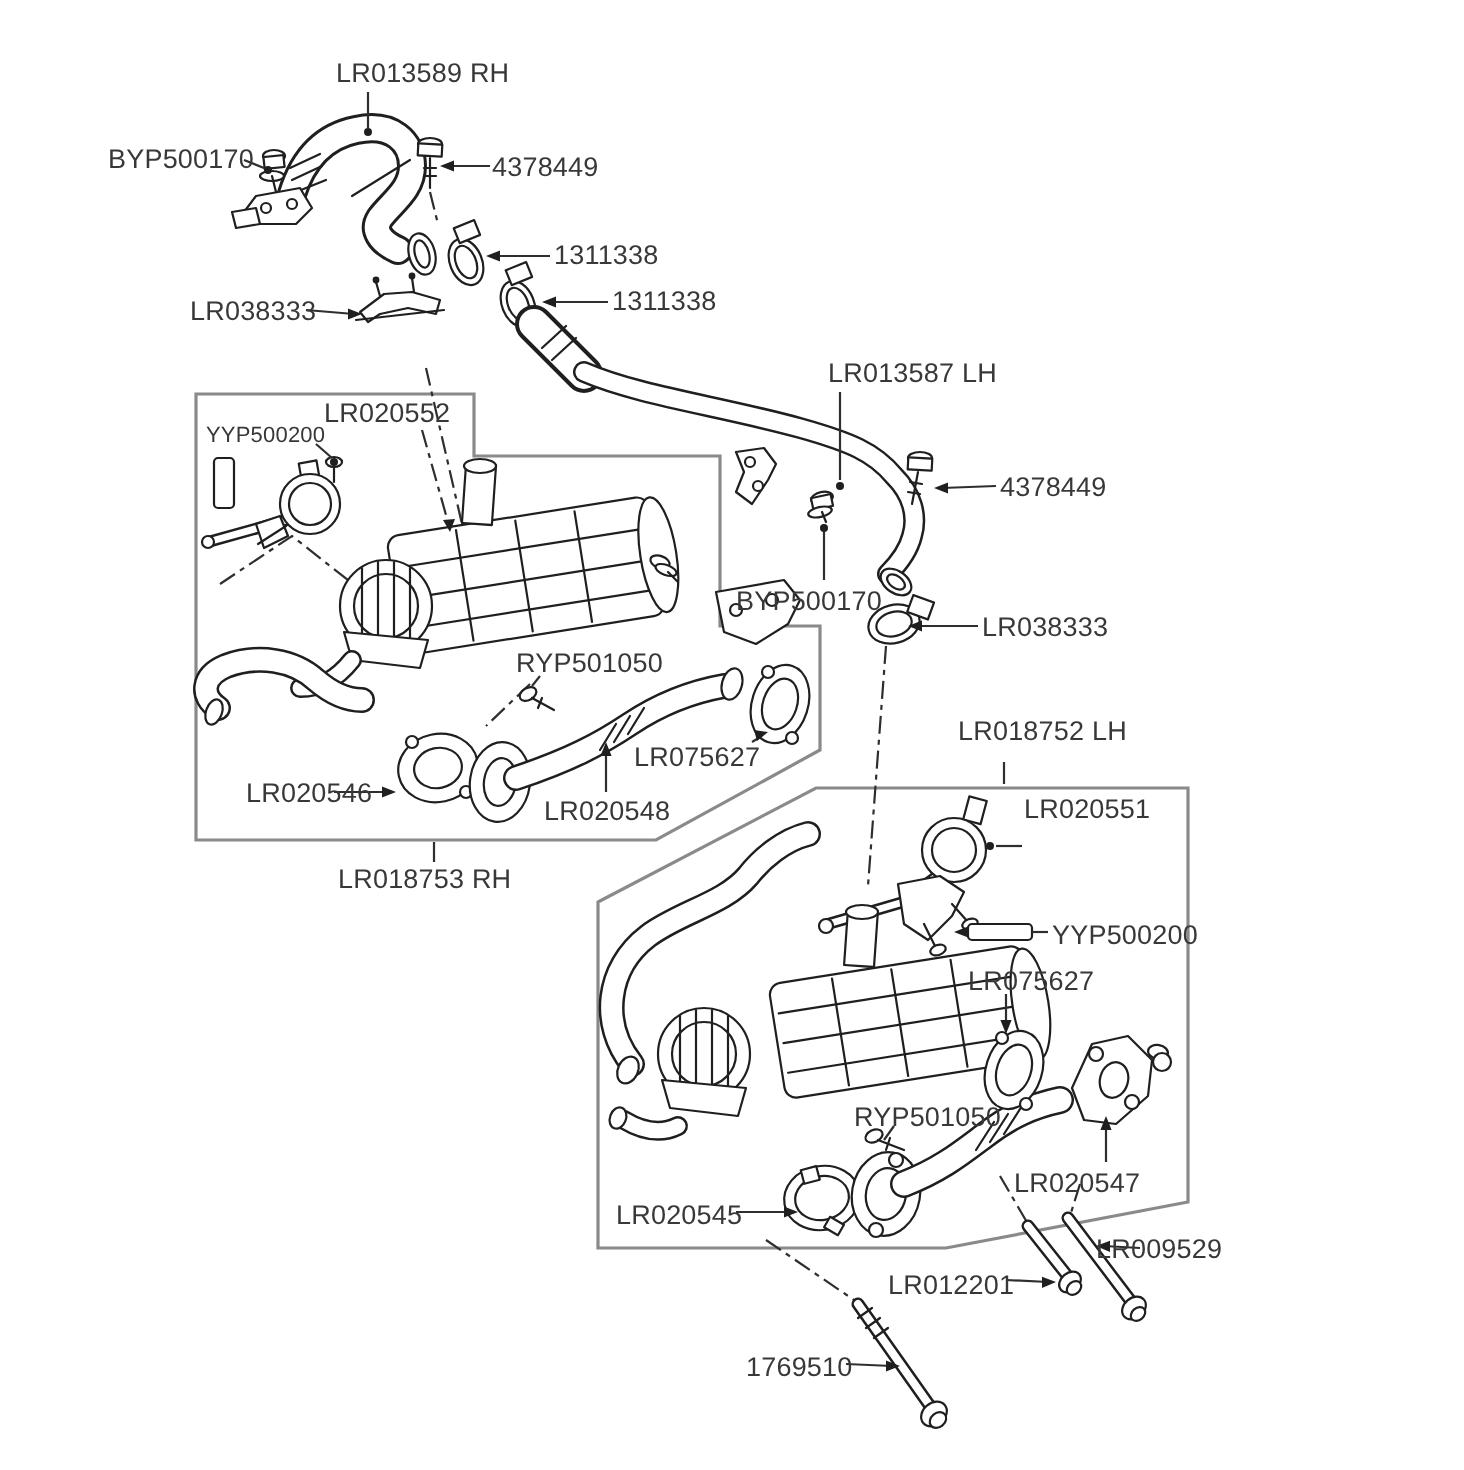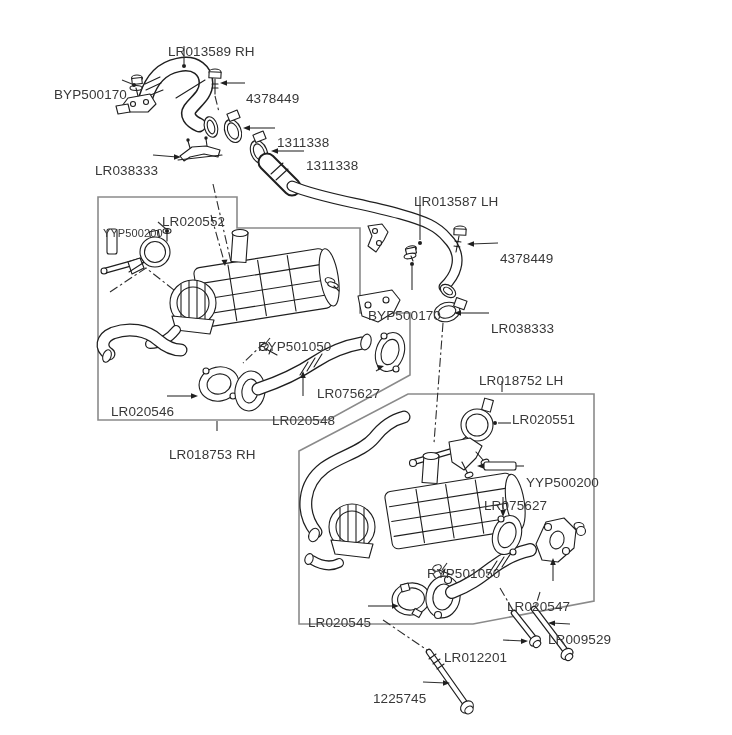--- a/index.html
+++ b/index.html
@@ -6,21 +6,21 @@
     --ink:#1f1f1f;
     --box:#8a8a8a;
     --label:#383838;
     --bg:#ffffff;
   }
   html,body{margin:0;padding:0;background:var(--bg);}
   #stage{position:relative;width:732px;height:735px;background:var(--bg);overflow:hidden;
          font-family:"Liberation Sans", sans-serif;}
   #art{position:absolute;left:0;top:0;}
   .lbl{position:absolute;font-size:13.5px;line-height:15px;color:var(--label);
-       white-space:nowrap;letter-spacing:0.1px;margin-top:15px;}
+       white-space:nowrap;letter-spacing:0.1px;}
   .lbl.sm{font-size:11px;line-height:12px;}
   
   .s  {stroke:var(--ink);fill:none;stroke-width:1.1;stroke-linecap:round;stroke-linejoin:round;}
   .sw {stroke:var(--ink);fill:#fff;stroke-width:1.1;stroke-linejoin:round;}
   .to {stroke:var(--ink);fill:none;stroke-linecap:round;}   
   .ti {stroke:#fff;fill:none;stroke-linecap:round;}         
   .box{stroke:var(--box);fill:none;stroke-width:1.6;stroke-linejoin:miter;}
   .dd {stroke:#2e2e2e;fill:none;stroke-width:1.1;stroke-dasharray:9 3 2.5 3;}
   .ld {stroke:#2e2e2e;fill:none;stroke-width:1.1;}
   .ar {fill:#1f1f1f;stroke:none;}
@@ -385,23 +385,23 @@
   <span class="lbl" style="left:414px;top:179px">LR013587 LH</span>
   <span class="lbl" style="left:500px;top:236px">4378449</span>
   <span class="lbl" style="left:368px;top:293px">BYP500170</span>
   <span class="lbl" style="left:491px;top:306px">LR038333</span>
   <span class="lbl" style="left:479px;top:358px">LR018752 LH</span>
   <span class="lbl" style="left:512px;top:397px">LR020551</span>
   <span class="lbl" style="left:526px;top:460px">YYP500200</span>
   <span class="lbl" style="left:484px;top:483px">LR075627</span>
   <span class="lbl" style="left:258px;top:324px">RYP501050</span>
   <span class="lbl" style="left:317px;top:371px">LR075627</span>
-  <span class="lbl" style="left:111px;top:389px">LR020546</span>
+  <span class="lbl" style="left:123px;top:389px">LR020546</span>
   <span class="lbl" style="left:272px;top:398px">LR020548</span>
   <span class="lbl" style="left:169px;top:432px">LR018753 RH</span>
   <span class="lbl" style="left:427px;top:551px">RYP501050</span>
   <span class="lbl" style="left:308px;top:600px">LR020545</span>
   <span class="lbl" style="left:507px;top:584px">LR020547</span>
   <span class="lbl" style="left:548px;top:617px">LR009529</span>
   <span class="lbl" style="left:444px;top:635px">LR012201</span>
-  <span class="lbl" style="left:373px;top:676px">1225745</span>
+  <span class="lbl" style="left:373px;top:676px">1769510</span>
 
 </div>
 
 </body></html>

